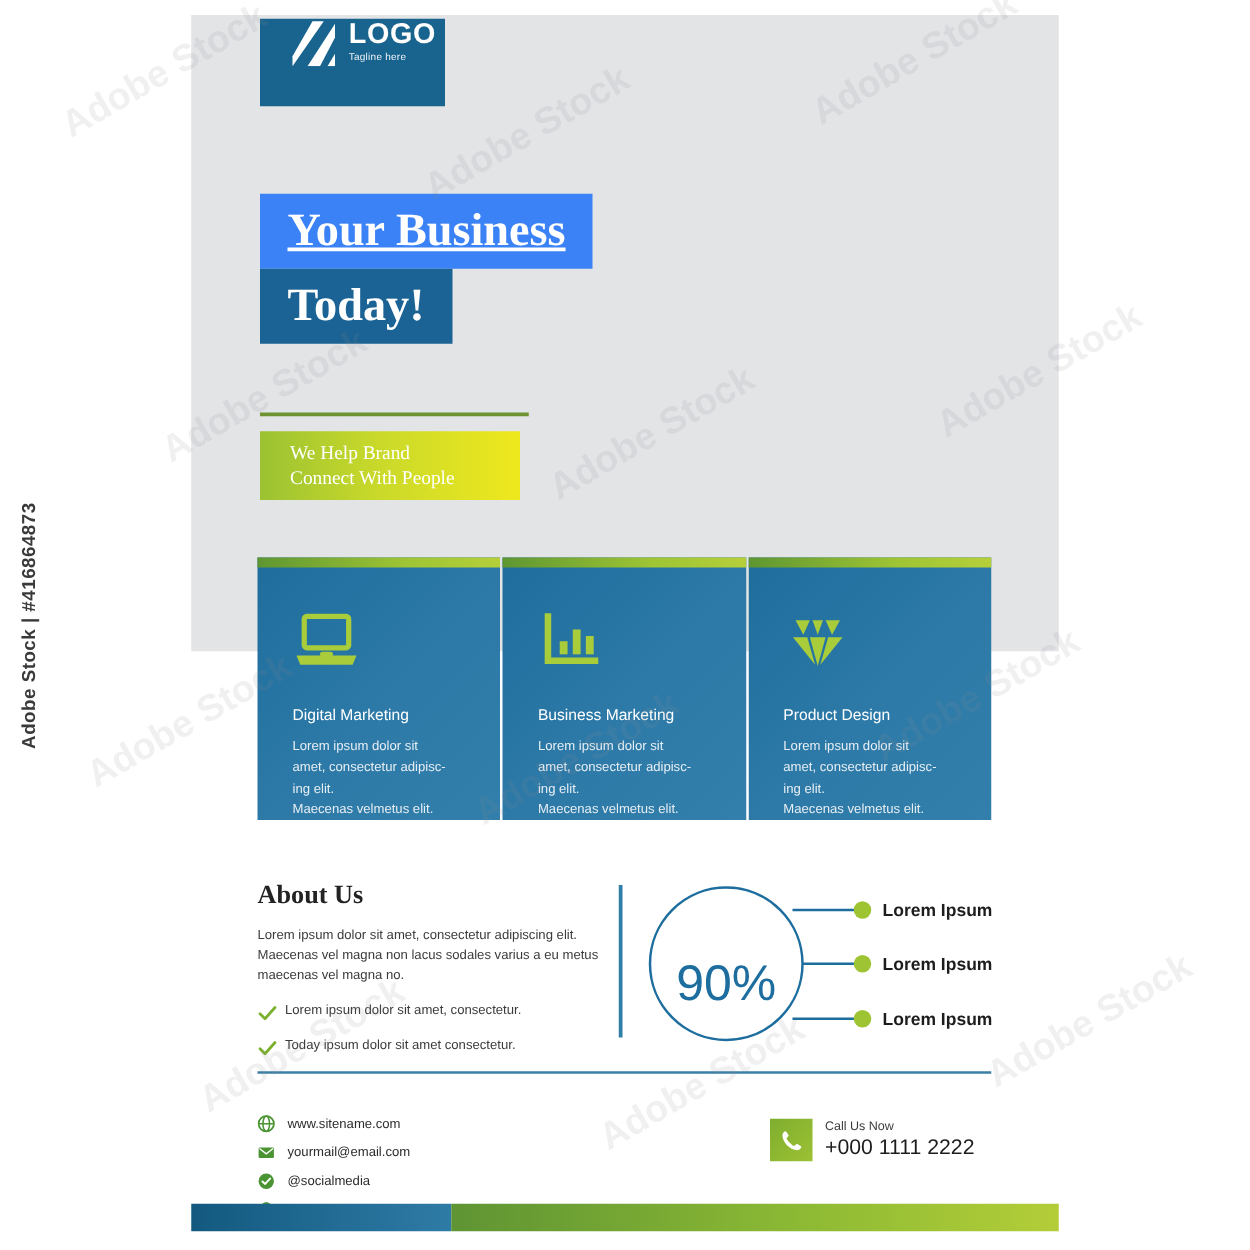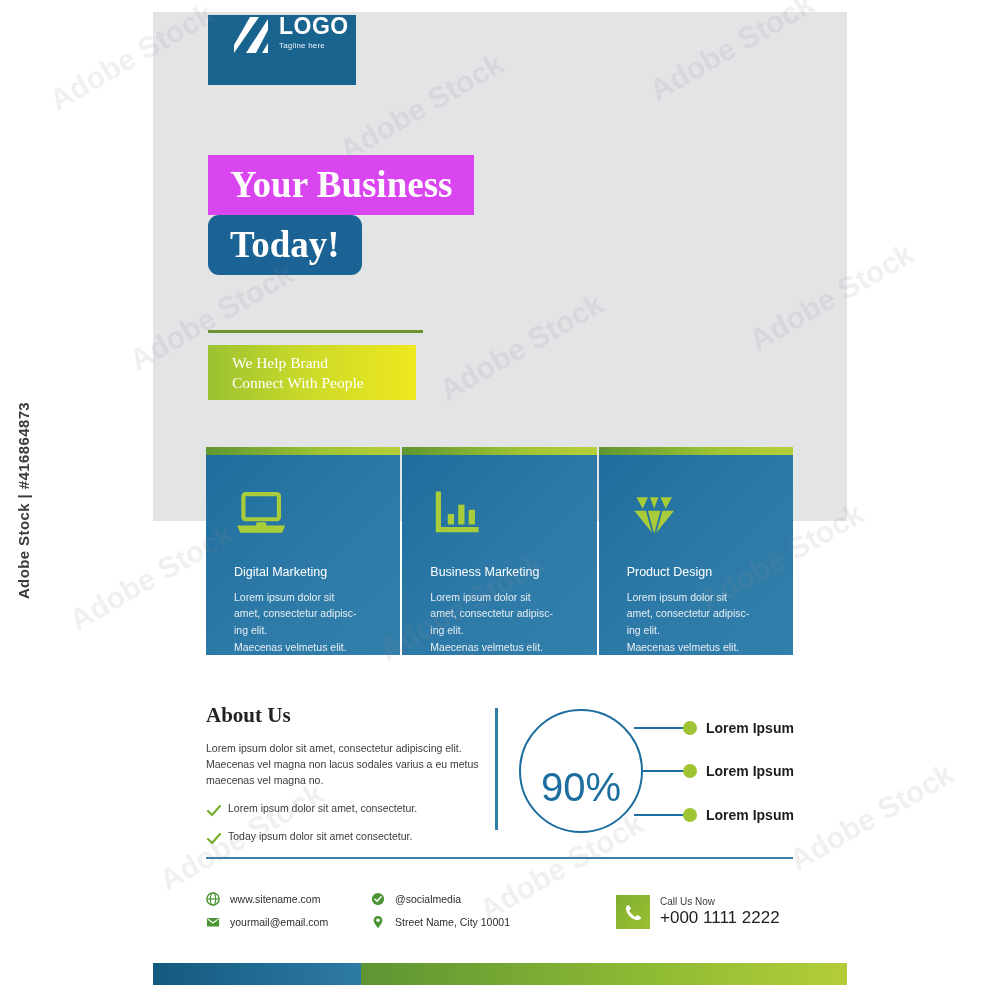--- a/index.html
+++ b/index.html
@@ -95,22 +95,22 @@
     display: inline-block;
     color: #ffffff;
     font-family: "Liberation Serif", serif;
     font-weight: bold;
     font-size: 37px;
     line-height: 1;
     padding: 11px 22px 12px 22px;
     white-space: nowrap;
   }
   .hl-1 { background: #1a6394; }
-  .hl-2 { background: #d946ef; }
-  .hl-3 { background: #1a6394; border-radius: 11px; }
+  .hl-2 { background: #3b82f6; text-decoration: underline; }
+  .hl-3 { background: #1a6394; }
   .hl-line { display: block; }
 
   .hl-rule {
     position: absolute;
     left: 208px; top: 330px;
     width: 215px; height: 3px;
     background: #6d9431;
   }
   .tagbox {
     position: absolute;
@@ -234,21 +234,21 @@
   .c-row {
     display: flex;
     align-items: center;
     margin-bottom: 9px;
     font-size: 10.5px;
     color: #2c2c2c;
     font-family: "Liberation Sans", sans-serif;
   }
   .c-icon { flex: 0 0 16px; margin-right: 8px; display: flex; }
   .c-col-a { width: 165px; }
-  .c-grid { display: flex; }
+  .c-grid { display: flex; flex-direction: column; }
 
   .phone {
     position: absolute;
     left: 616px; top: 895px;
     display: flex;
     align-items: center;
   }
   .phone-sq {
     width: 34px; height: 34px;
     background: linear-gradient(135deg, #7fae2f 0%, #9cc133 100%);

